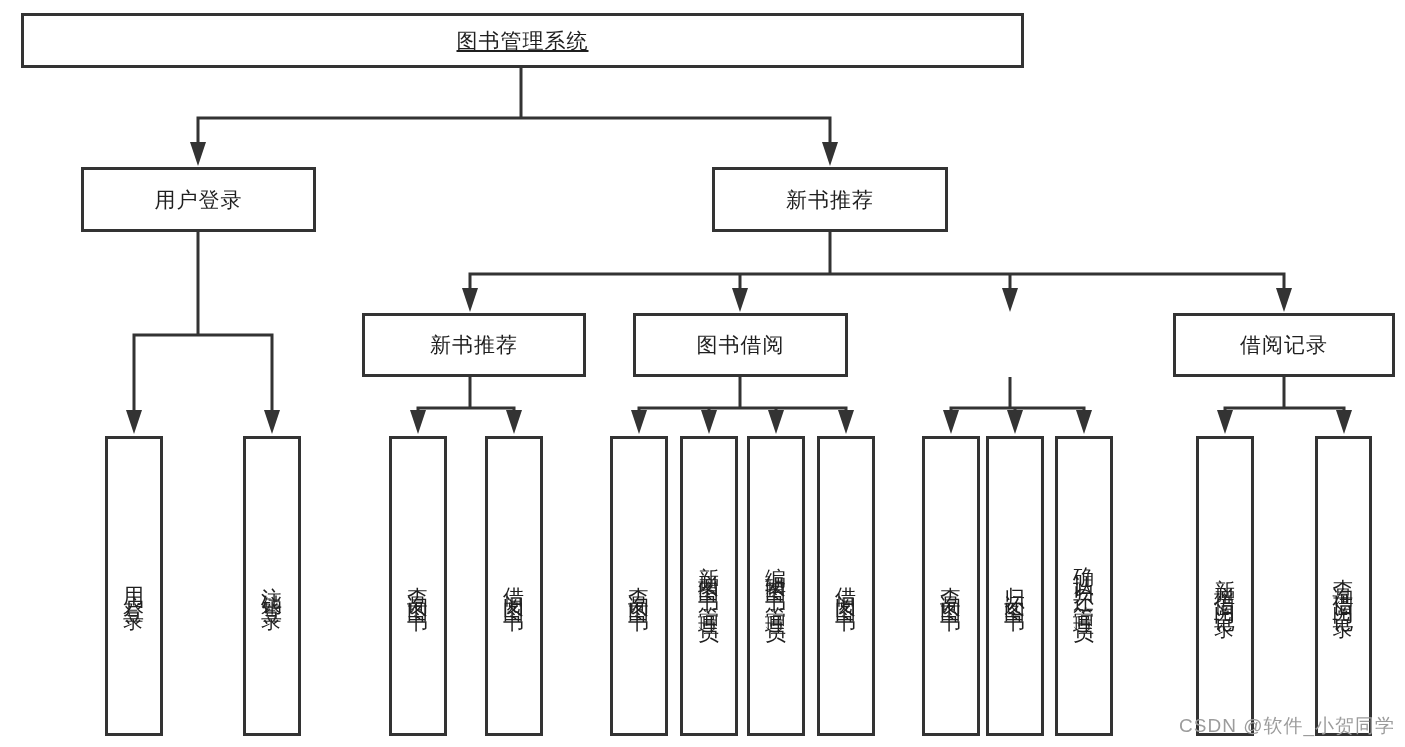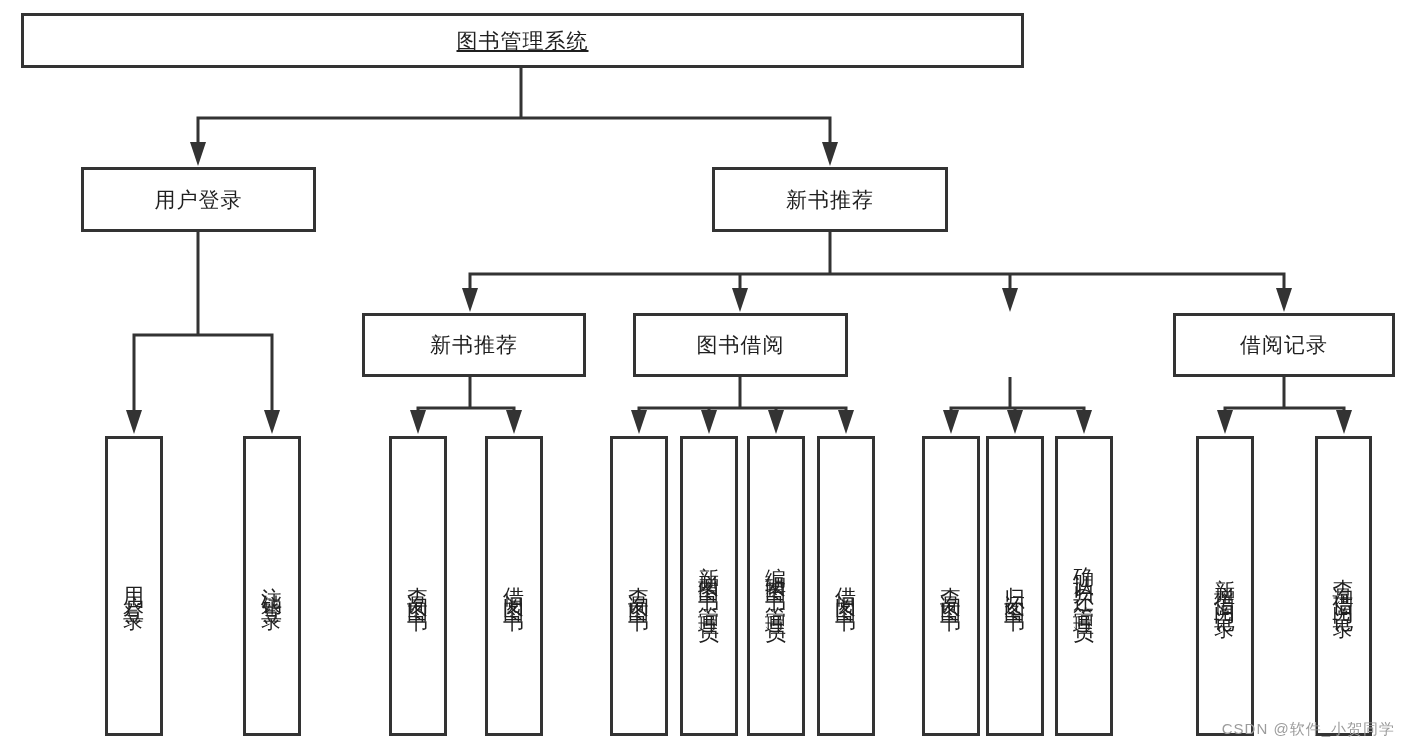--- a/index.html
+++ b/index.html
@@ -38,21 +38,21 @@
     text-orientation: mixed;
     letter-spacing: 8px;
     line-height: 1;
     white-space: normal;
   }
   .watermark {
     position: absolute;
     right: 10px;
     bottom: 8px;
     color: var(--watermark);
-    font-size: 15px;
+    font-size: 19px;
     letter-spacing: 1px;
     pointer-events: none;
   }
 </style>
 </head>
 <body>
 
 <div class="stage">
 
   <svg class="wires" width="1405" height="747" viewBox="0 0 1405 747" xmlns="http://www.w3.org/2000/svg">

